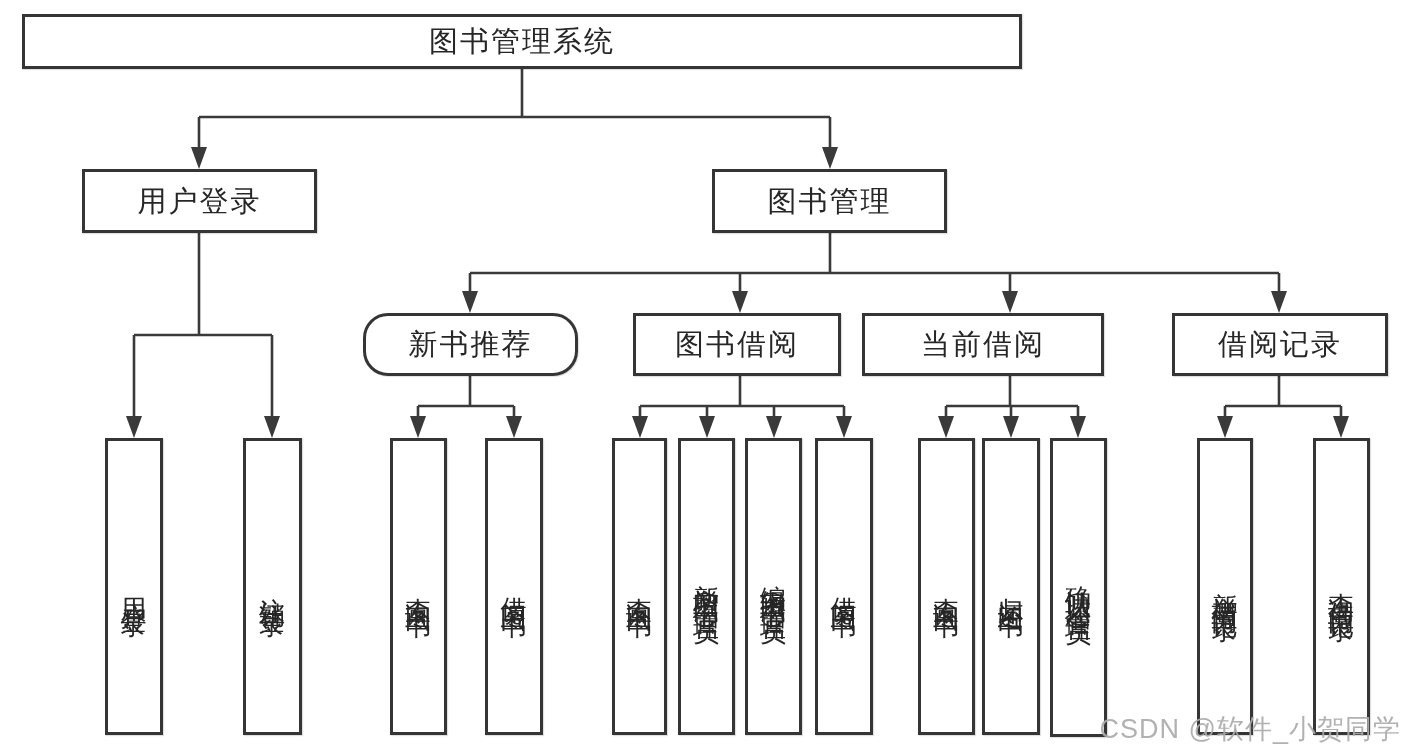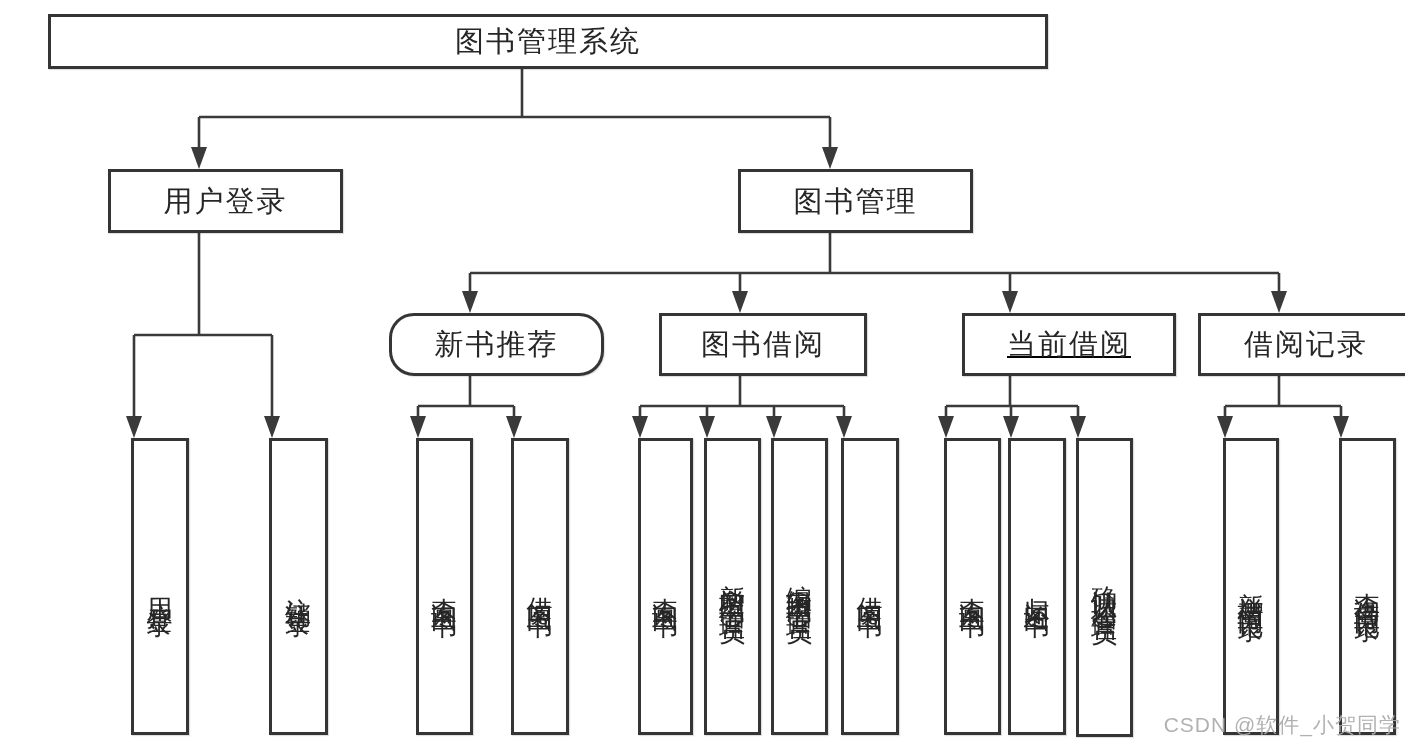--- a/index.html
+++ b/index.html
@@ -29,21 +29,20 @@
   .box {
     position: absolute;
     box-sizing: border-box;
     background: #ffffff;
     border: 3px solid var(--border, #353535);
     display: flex;
     align-items: center;
     justify-content: center;
     z-index: 1;
     box-shadow: 1px 1px 1px rgba(0,0,0,0.12);
-    margin-left: 26px;
   }
   .hlabel {
     font-size: 29px;
     letter-spacing: 2px;
     color: var(--text, #262626);
     white-space: nowrap;
     line-height: 1;
   }
   .vlabel {
     writing-mode: vertical-rl;
@@ -52,21 +51,21 @@
     letter-spacing: 5px;
     color: var(--text, #262626);
     line-height: 1;
     white-space: nowrap;
   }
   #watermark {
     position: absolute;
     top: 711px;
     right: 4px;
     z-index: 2;
-    font-size: 21px;
+    font-size: 27px;
     letter-spacing: 1px;
     color: var(--watermark, #ababab);
     opacity: 0.92;
     white-space: nowrap;
   }
 </style>
 </head>
 <body>
 
 <div id="stage" style="--bg: #ffffff; --line: #3a3a3a; --border: #353535; --text: #262626; --watermark: #ababab;">
@@ -117,21 +116,21 @@
   <div class="box" style="left:712px; top:169px; width:235px; height:64px;align-items:center;">
     <span class="hlabel">图书管理</span>
   </div>
 
   <div class="box" style="left:363px; top:313px; width:215px; height:63px;border-radius:25px;">
     <span class="hlabel">新书推荐</span>
   </div>
   <div class="box" style="left:633px; top:313px; width:208px; height:63px;">
     <span class="hlabel">图书借阅</span>
   </div>
-  <div class="box" style="left:936px; top:313px; width:214px; height:63px;text-decoration:underline;">
+  <div class="box" style="left:862px; top:313px; width:242px; height:63px;">
     <span class="hlabel">当前借阅</span>
   </div>
   <div class="box" style="left:1172px; top:313px; width:216px; height:63px;">
     <span class="hlabel">借阅记录</span>
   </div>
 
   <div class="box" style="left:105px; top:438px; width:58px; height:297px;">
     <span class="vlabel">用户登录</span>
   </div>
   <div class="box" style="left:243px; top:438px; width:59px; height:297px;">

